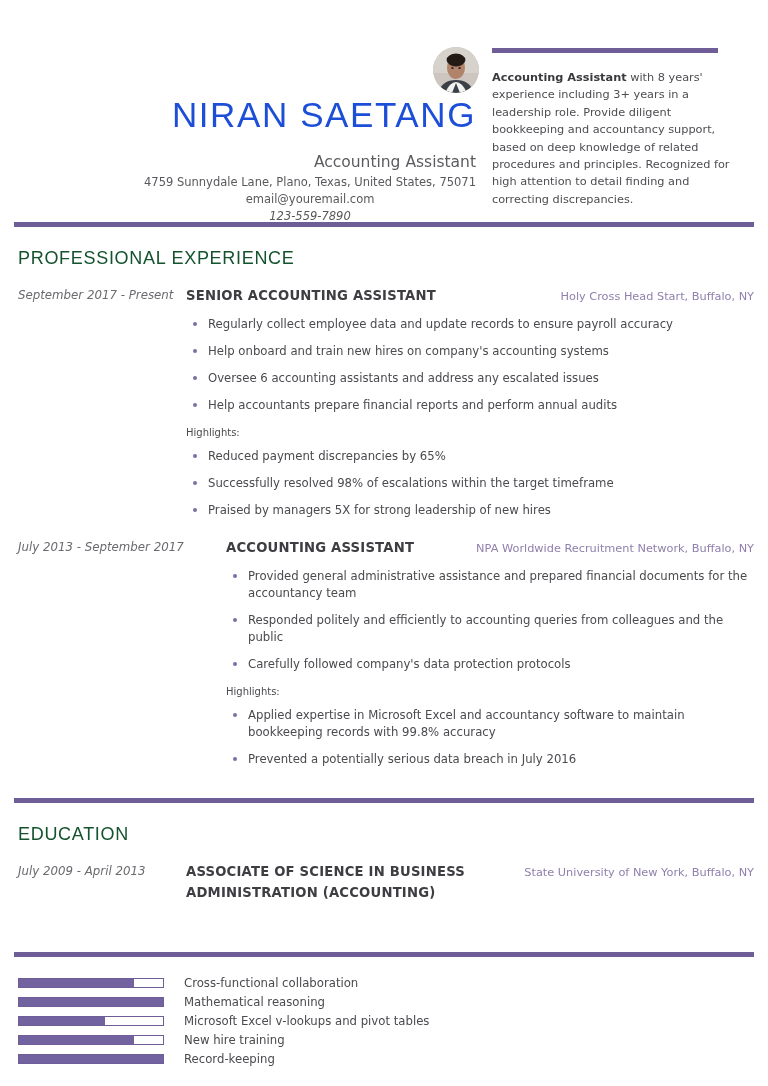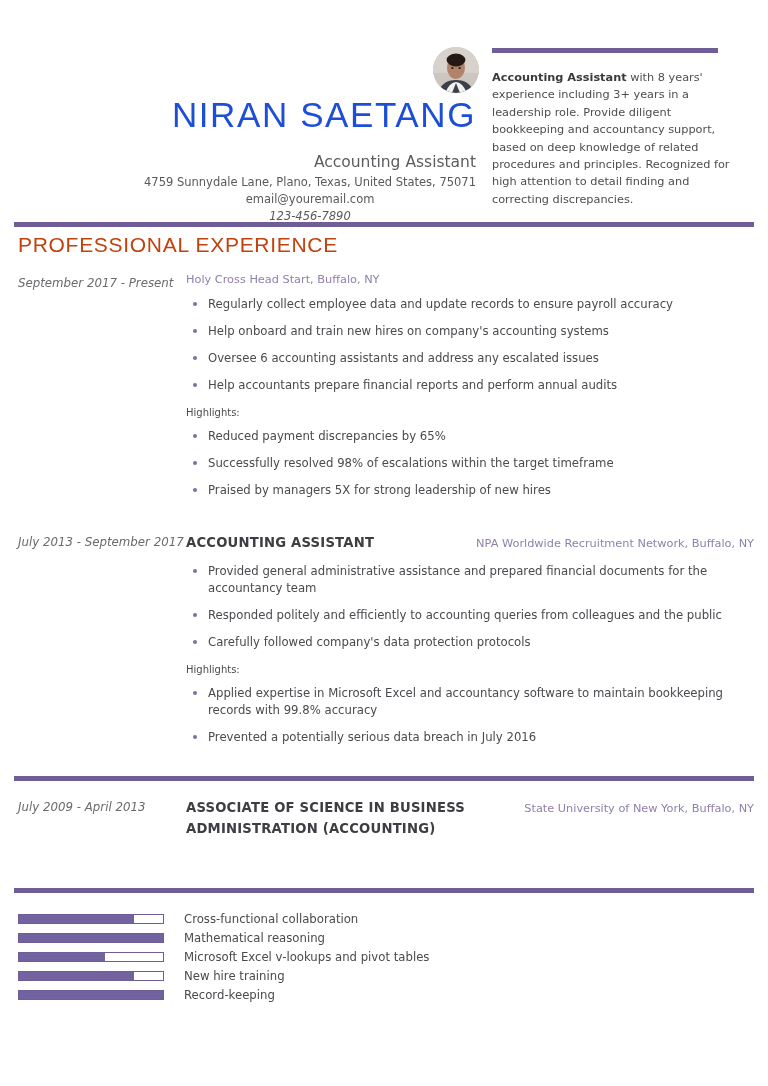--- a/index.html
+++ b/index.html
@@ -97,24 +97,24 @@
   }
   .summary-text b { color: #3a3a3e; font-weight: bold; }
 
   
   .divider {
     width: 740px;
     height: 5px;
     background: #6e5d96;
   }
   .section-title {
-    font-size: 21px;
+    font-size: 18px;
     letter-spacing: 0.7px;
-    color: #c2410c;
-    margin: 6px 0 0 4px;
+    color: #14532d;
+    margin: 21px 0 0 4px;
     font-family: "Liberation Sans", sans-serif;
   }
 
   .entry {
     display: flex;
     margin-top: 16px;
   }
   .entry-dates {
     width: 172px;
     flex: 0 0 172px;
@@ -242,55 +242,56 @@
           </g>
         </svg>
       </div>
 
       <div class="name">NIRAN SAETANG</div>
       <div class="job-title">Accounting Assistant</div>
 
       <div class="contact">
         <div>4759 Sunnydale Lane, Plano, Texas, United States, 75071</div>
         <div>email@youremail.com</div>
-        <div class="phone">123-456-7890</div>
+        <div class="phone">123-559-7890</div>
       </div>
 
       <div class="summary-wrap">
         <div class="summary-bar"></div>
         <div class="summary-text"><b>Accounting Assistant</b><span> with 8 years' experience including 3+ years in a leadership role. Provide diligent bookkeeping and accountancy support, based on deep knowledge of related procedures and principles. Recognized for high attention to detail finding and correcting discrepancies.</span></div>
       </div>
     </div>
 
     <div>
       <div class="divider"></div>
       <div class="section-title">PROFESSIONAL EXPERIENCE</div>
 
       <div class="entry">
         <div class="entry-dates">September 2017 - Present</div>
         <div class="entry-body">
           <div class="entry-head">
+            <div class="entry-role">SENIOR ACCOUNTING ASSISTANT</div>
             <div class="entry-company">Holy Cross Head Start, Buffalo, NY</div>
           </div>
           <ul class="bullets">
             <li>Regularly collect employee data and update records to ensure payroll accuracy</li>
             <li>Help onboard and train new hires on company's accounting systems</li>
             <li>Oversee 6 accounting assistants and address any escalated issues</li>
             <li>Help accountants prepare financial reports and perform annual audits</li>
           </ul>
           <div class="highlights-label">Highlights:</div>
           <ul class="bullets">
             <li>Reduced payment discrepancies by 65%</li>
             <li>Successfully resolved 98% of escalations within the target timeframe</li>
             <li>Praised by managers 5X for strong leadership of new hires</li>
           </ul>
         </div>
       </div>
 
-      <div class="entry" style="margin-top:33px;">
+      <div class="entry" style="margin-top:18px;gap:40px;">
         <div class="entry-dates">July 2013 - September 2017</div>
         <div class="entry-body">
           <div class="entry-head">
             <div class="entry-role">ACCOUNTING ASSISTANT</div>
             <div class="entry-company">NPA Worldwide Recruitment Network, Buffalo, NY</div>
           </div>
           <ul class="bullets">
             <li>Provided general administrative assistance and prepared financial documents for the accountancy team</li>
             <li>Responded politely and efficiently to accounting queries from colleagues and the public</li>
             <li>Carefully followed company's data protection protocols</li>
@@ -299,20 +300,21 @@
           <ul class="bullets">
             <li>Applied expertise in Microsoft Excel and accountancy software to maintain bookkeeping records with 99.8% accuracy</li>
             <li>Prevented a potentially serious data breach in July 2016</li>
           </ul>
         </div>
       </div>
     </div>
 
     <div style="margin-top:30px;">
       <div class="divider"></div>
+      <div class="section-title">EDUCATION</div>
 
       <div class="entry">
         <div class="entry-dates">July 2009 - April 2013</div>
         <div class="entry-body">
           <div class="entry-head">
             <div class="entry-role edu-role">ASSOCIATE OF SCIENCE IN BUSINESS ADMINISTRATION (ACCOUNTING)</div>
             <div class="entry-company">State University of New York, Buffalo, NY</div>
           </div>
         </div>
       </div>

